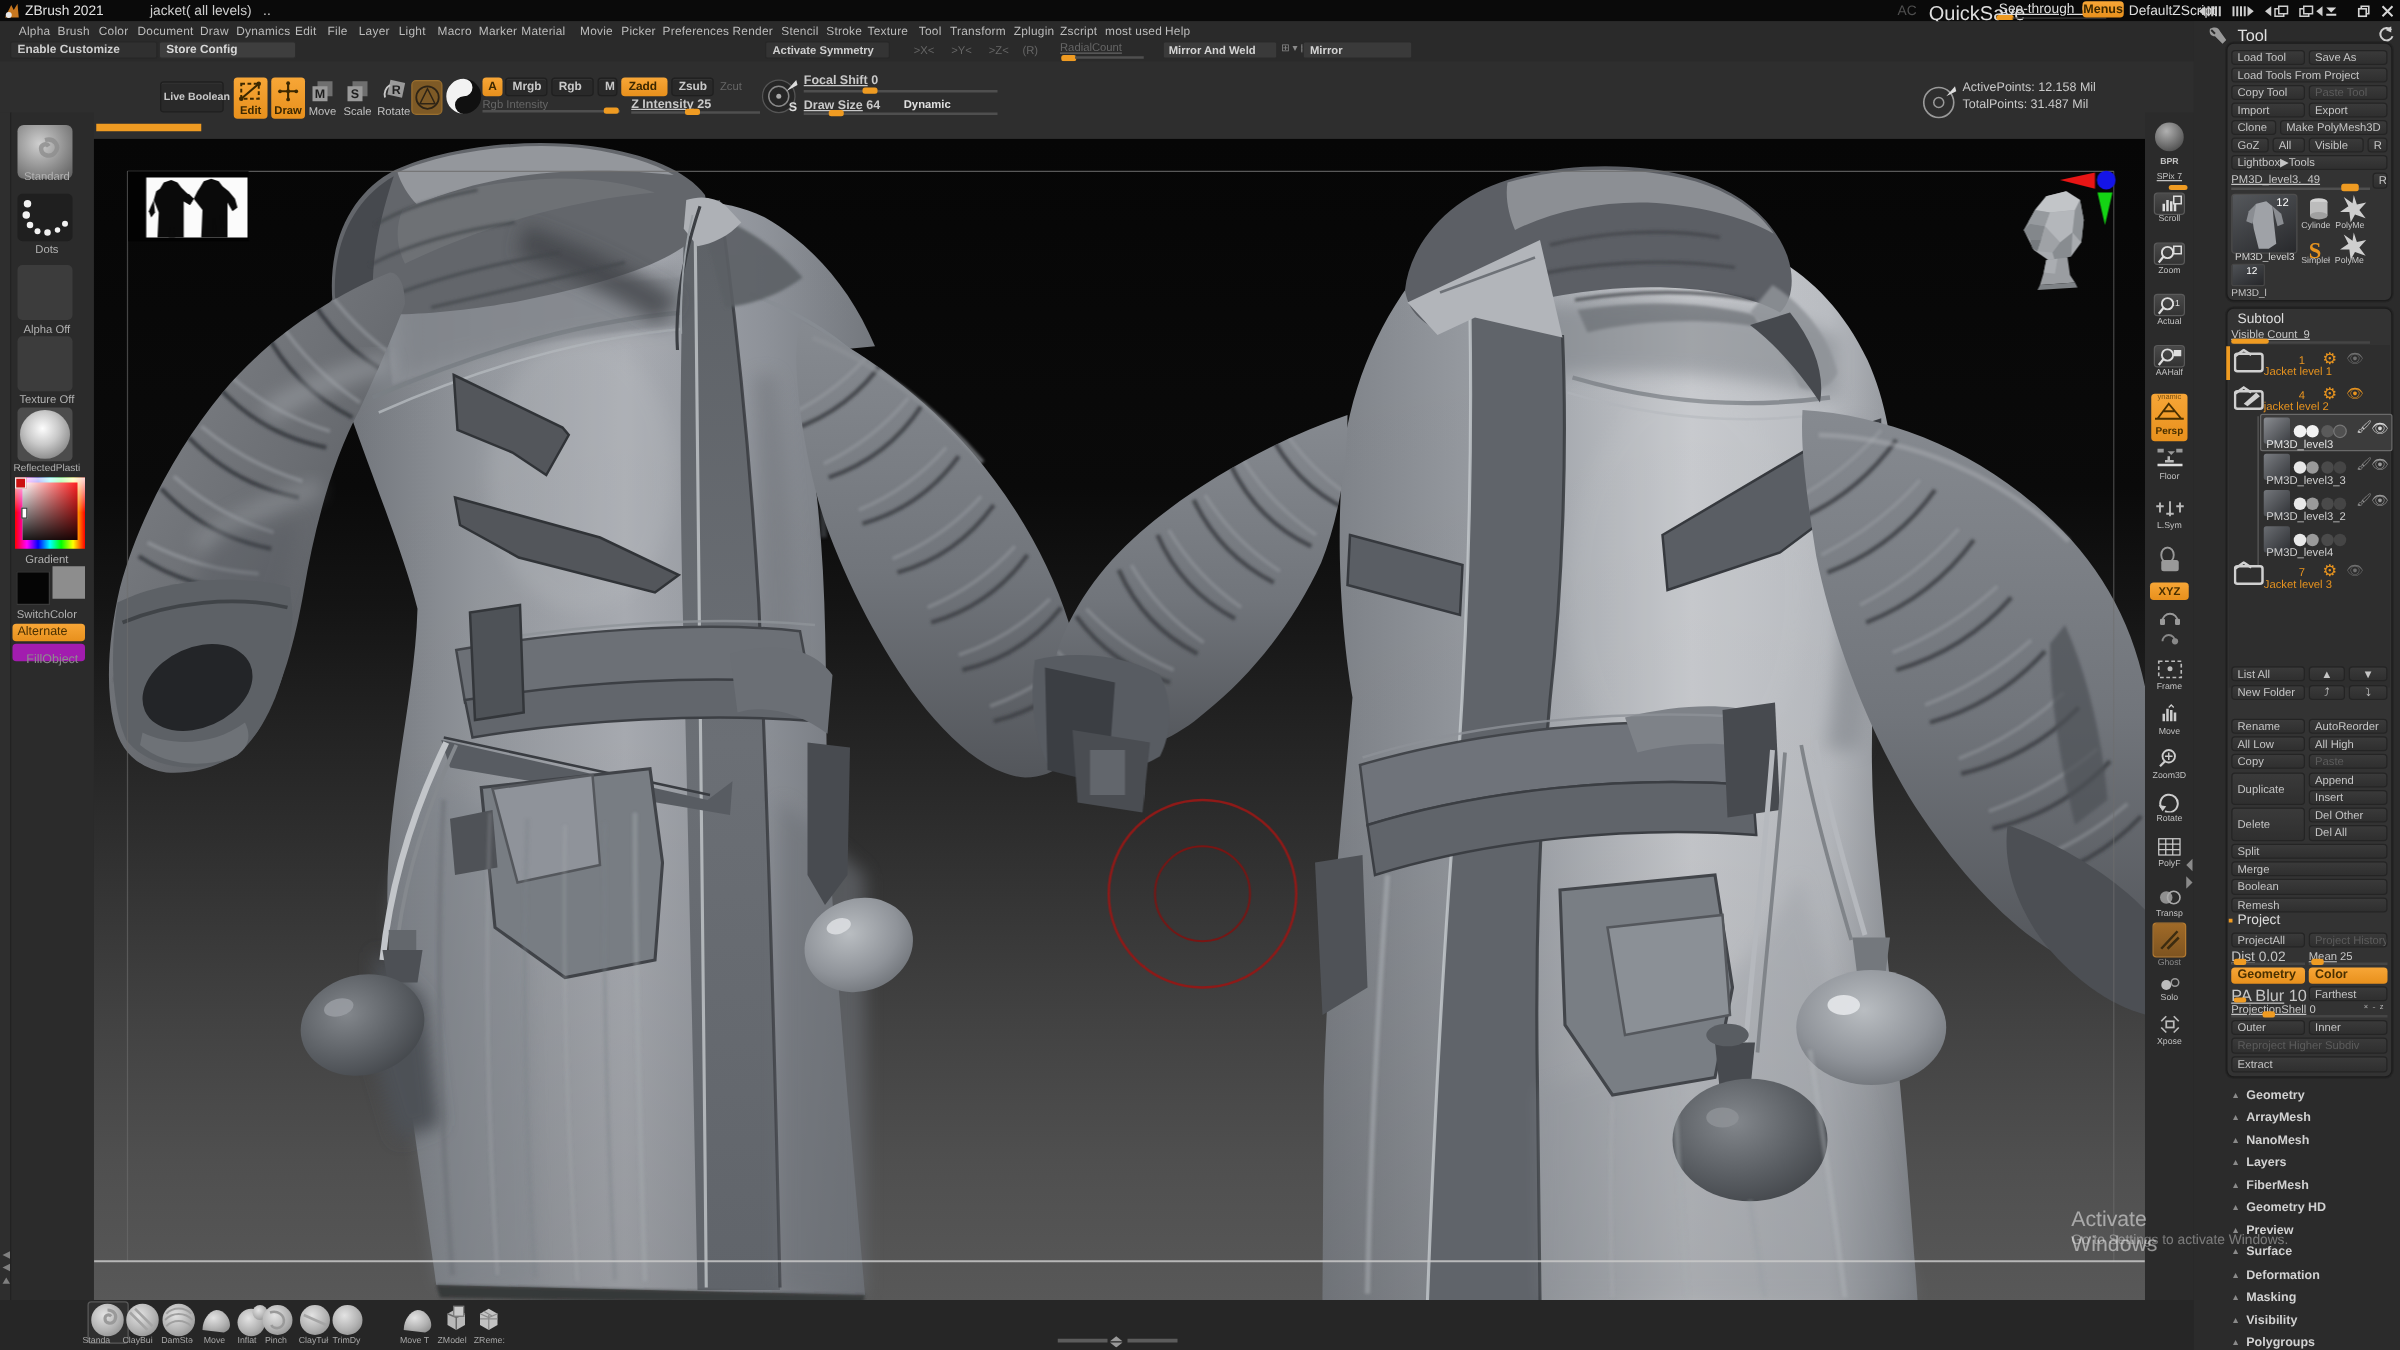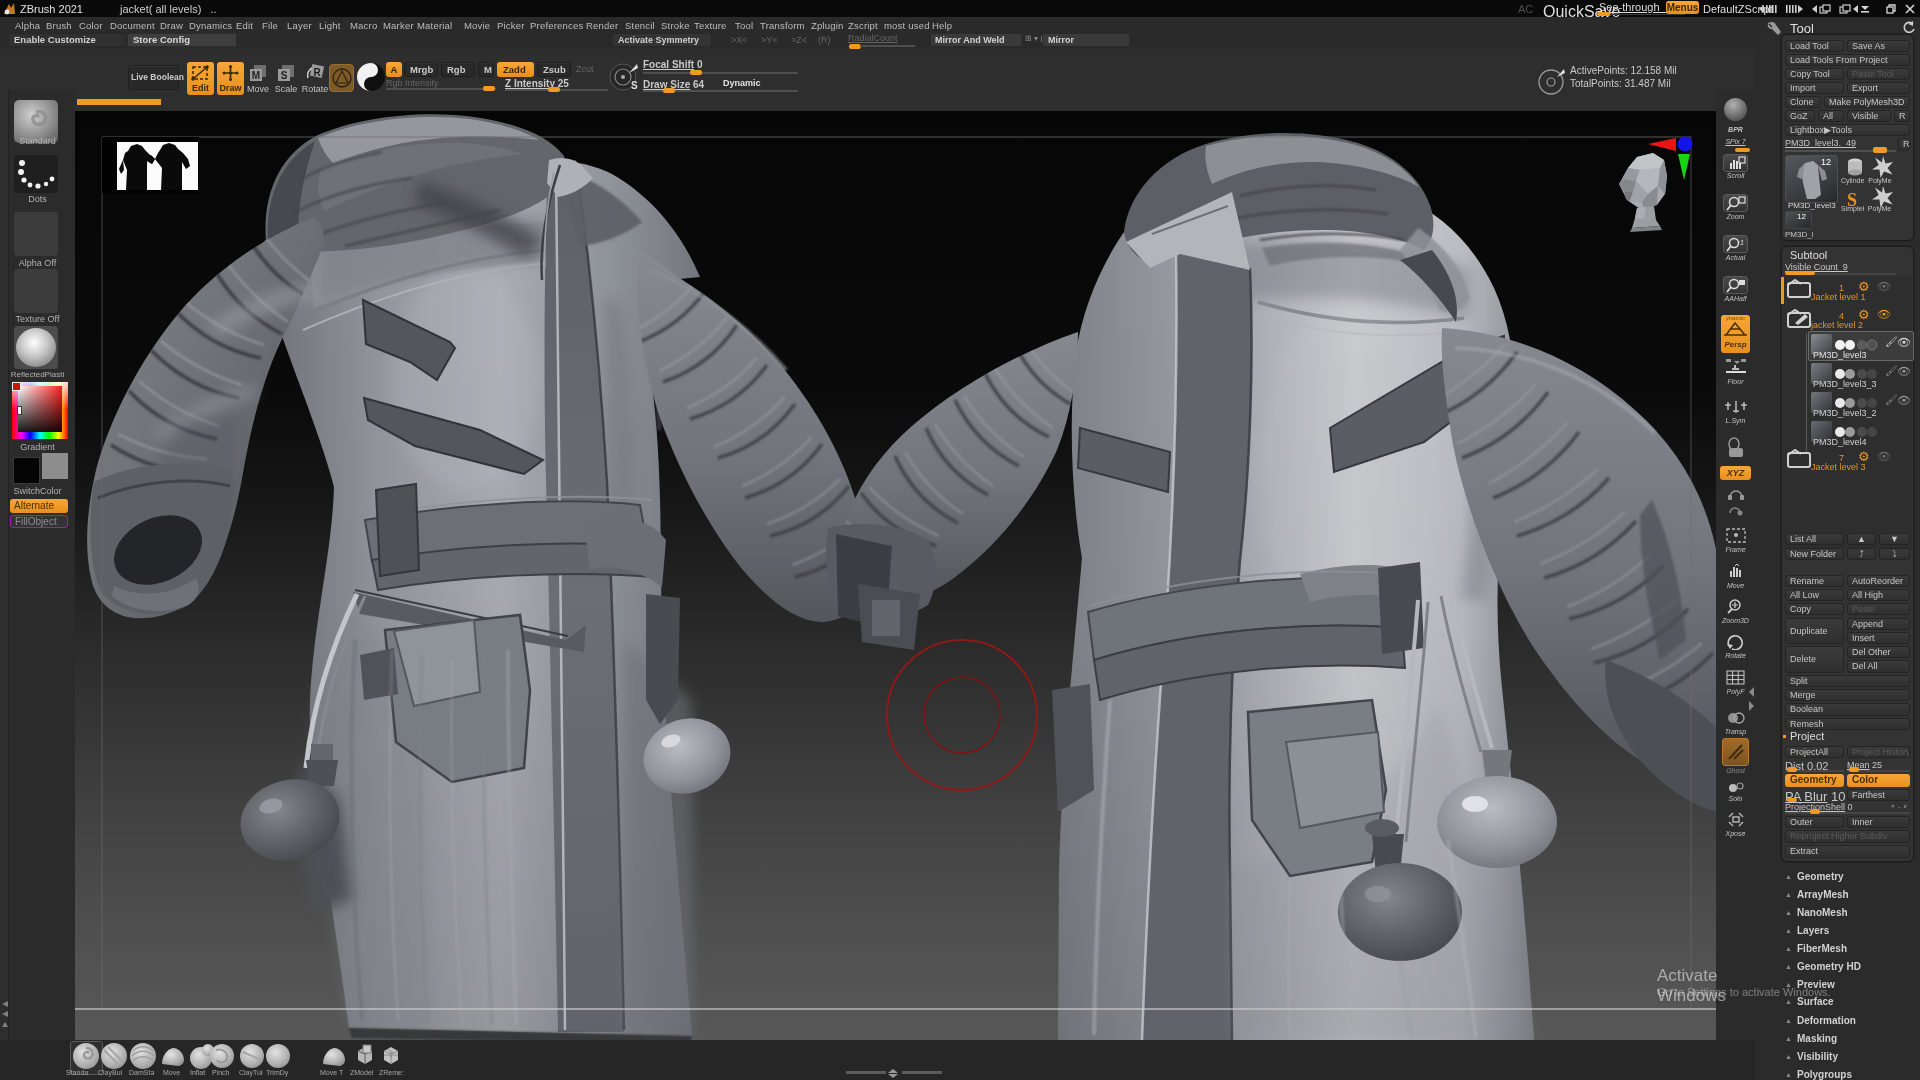--- a/index.html
+++ b/index.html
@@ -18,21 +18,21 @@
 .obtn { position:absolute; background:linear-gradient(#f7a637,#e8901c); border-radius:3px;
   color:#3c2800; font-size:9.5px; font-weight:bold; text-align:center; }
 .dimtxt { position:absolute; font-size:9px; color:#666666; }
 .ltxt { position:absolute; font-size:10px; color:#c9c9c9; }
 .track { position:absolute; height:2px; background:#4f4f4f; }
 .handle { position:absolute; height:5px; width:12px; background:#ef9b22; border-radius:2px; }
 
 #leftpanel { left:0; top:90px; width:75px; height:950px; background:#2b2b2b; }
 .llabel { position:absolute; font-size:9px; color:#b2b2b2; width:75px; text-align:center; }
 
-#rightstrip { left:1716px; top:90px; width:39px; height:950px; background:#2b2b2b;font-style:italic; }
+#rightstrip { left:1716px; top:90px; width:39px; height:950px; background:#2b2b2b; }
 #rightpanel { left:1755px; top:17px; width:165px; height:1063px; background:#2b2b2b; }
 .pbox { position:absolute; background:#333333; border:1px solid #1c1c1c; border-radius:6px; box-shadow:0 0 0 1px #242424; }
 .pbtn { position:absolute; background:linear-gradient(#3a3a3a,#2f2f2f); border:1px solid #242424;
   border-radius:3px; color:#c6c6c6; font-size:9px; line-height:11px; padding-left:4px; overflow:hidden; white-space:nowrap; }
 .pbtn.dim { color:#5c5c5c; }
 .pobtn { position:absolute; background:linear-gradient(#f7a637,#e8901c); border-radius:3px;
   color:#4a3000; font-size:10px; font-weight:bold; line-height:12px; padding-left:5px; }
 .ptxt { position:absolute; font-size:9px; color:#c6c6c6; white-space:nowrap; }
 .sect { position:absolute; font-size:10px; color:#d2d2d2; font-weight:bold; }
 .otxt { position:absolute; font-size:9px; color:#e8941f; white-space:nowrap; }
@@ -269,21 +269,21 @@
     <div class="abs" style="left:18px;top:296px;width:44px;height:46px;background:linear-gradient(90deg,#ffffff,#ff2020);"></div>
     <div class="abs" style="left:18px;top:296px;width:44px;height:46px;background:linear-gradient(rgba(0,0,0,0),rgba(0,0,0,0.9));"></div>
     <div class="abs" style="left:12px;top:292px;width:9px;height:9px;background:#cc1111;border:1px solid #eee"></div>
     <div class="abs" style="left:17px;top:316px;width:5px;height:9px;background:#fff;border:1px solid #333"></div>
     <div class="llabel" style="top:352px">Gradient</div>
 
     <div class="abs" style="left:13px;top:367px;width:27px;height:27px;background:#050505;border:1px solid #3a3a3a"></div>
     <div class="abs" style="left:42px;top:363px;width:26px;height:26px;background:#8d8d8d"></div>
     <div class="llabel" style="top:396px">SwitchColor</div>
     <div class="abs" style="left:10px;top:409px;width:58px;height:14px;background:linear-gradient(#f7a637,#e8901c);border-radius:3px;color:#4a3000;font-size:10px;font-weight:normal;line-height:13px;padding-left:4px">Alternate</div>
-    <div class="abs" style="left:10px;top:425px;width:58px;height:13px;background:#333;border:1px solid #a21caf;border-radius:3px;color:#8d8d8d;font-size:10px;line-height:12px;padding-left:4px">FillObject</div>
+    <div class="abs" style="left:10px;top:425px;width:58px;height:13px;background:#333;border:7px solid #a21caf;border-radius:3px;color:#8d8d8d;font-size:10px;line-height:12px;padding-left:4px">FillObject</div>
   </div>
   <svg id="viewport" class="abs" style="left:75px;top:111px" width="1641" height="929" viewBox="0 0 1641 929">
     <defs>
       <linearGradient id="bgGrad" x1="0" y1="0" x2="0" y2="1">
         <stop offset="0" stop-color="#060606"></stop>
           <stop offset="0.30" stop-color="#0a0a0a"></stop>
         <stop offset="0.40" stop-color="#141414"></stop>
           <stop offset="0.52" stop-color="#242424"></stop>
         <stop offset="0.64" stop-color="#333333"></stop>
           <stop offset="0.76" stop-color="#424242"></stop>

